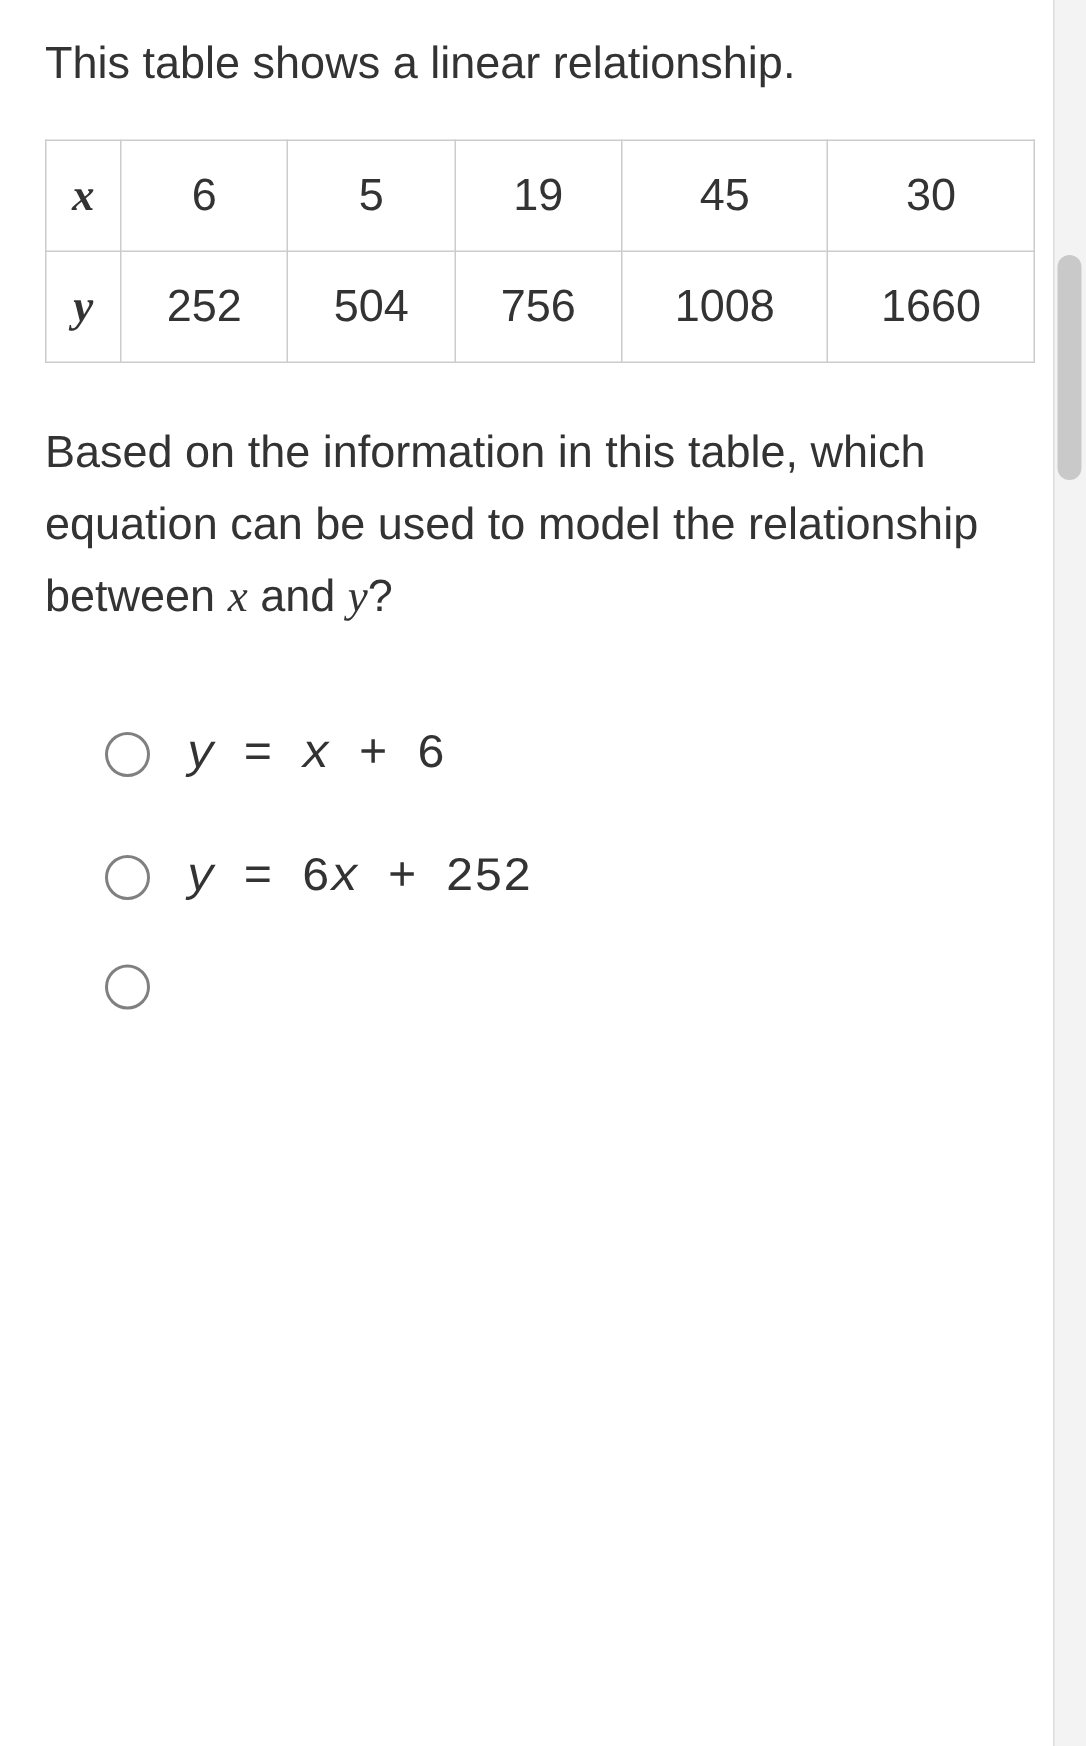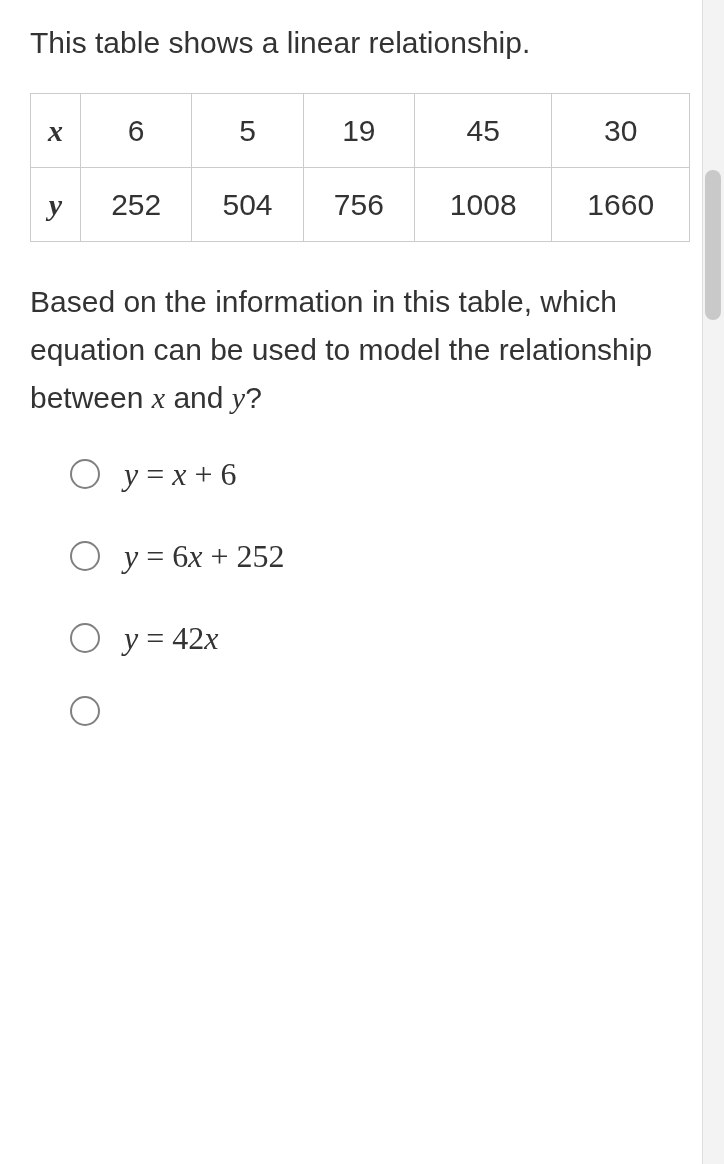--- a/index.html
+++ b/index.html
@@ -34,21 +34,21 @@
     font-size: 30px;
     vertical-align: middle;
   }
   td.rowhead {
     font-style: italic;
     font-weight: bold;
     font-family: "Times New Roman", Times, serif;
     width: 50px;
   }
   .question {
-    margin-bottom: 28px;
+    margin-bottom: 57px;
     line-height: 1.6;
   }
   .italic-var {
     font-style: italic;
     font-family: "Times New Roman", Times, serif;
   }
   .options {
     padding-left: 40px;
   }
   .option {
@@ -59,21 +59,21 @@
   }
   .radio {
     width: 30px;
     height: 30px;
     border: 2px solid #808080;
     border-radius: 50%;
     flex-shrink: 0;
     margin-right: 24px;
   }
   .eq {
-    font-family: Liberation Serif, serif;
+    font-family: Liberation Mono, monospace;
     font-size: 32px;
   }
   .eq .v {
     font-style: italic;
   }
   
   .scrollbar-track {
     position: absolute;
     right: 0;
     top: 0;
@@ -131,26 +131,20 @@
     </div>
   </div>
 
   <div class="option">
     <div class="radio"></div>
     <div class="eq">
       <span class="v">y</span><span> = 6</span><span class="v">x</span><span> + 252</span>
     </div>
   </div>
 
-  <div class="option">
-    <div class="radio"></div>
-    <div class="eq">
-      <span class="v">y</span><span> = 42</span><span class="v">x</span><span></span>
-    </div>
-  </div>
 
   <div class="option">
     <div class="radio"></div>
   </div>
 
 </div>
 
 <div class="scrollbar-track">
   <div class="scrollbar-thumb"></div>
 </div>

